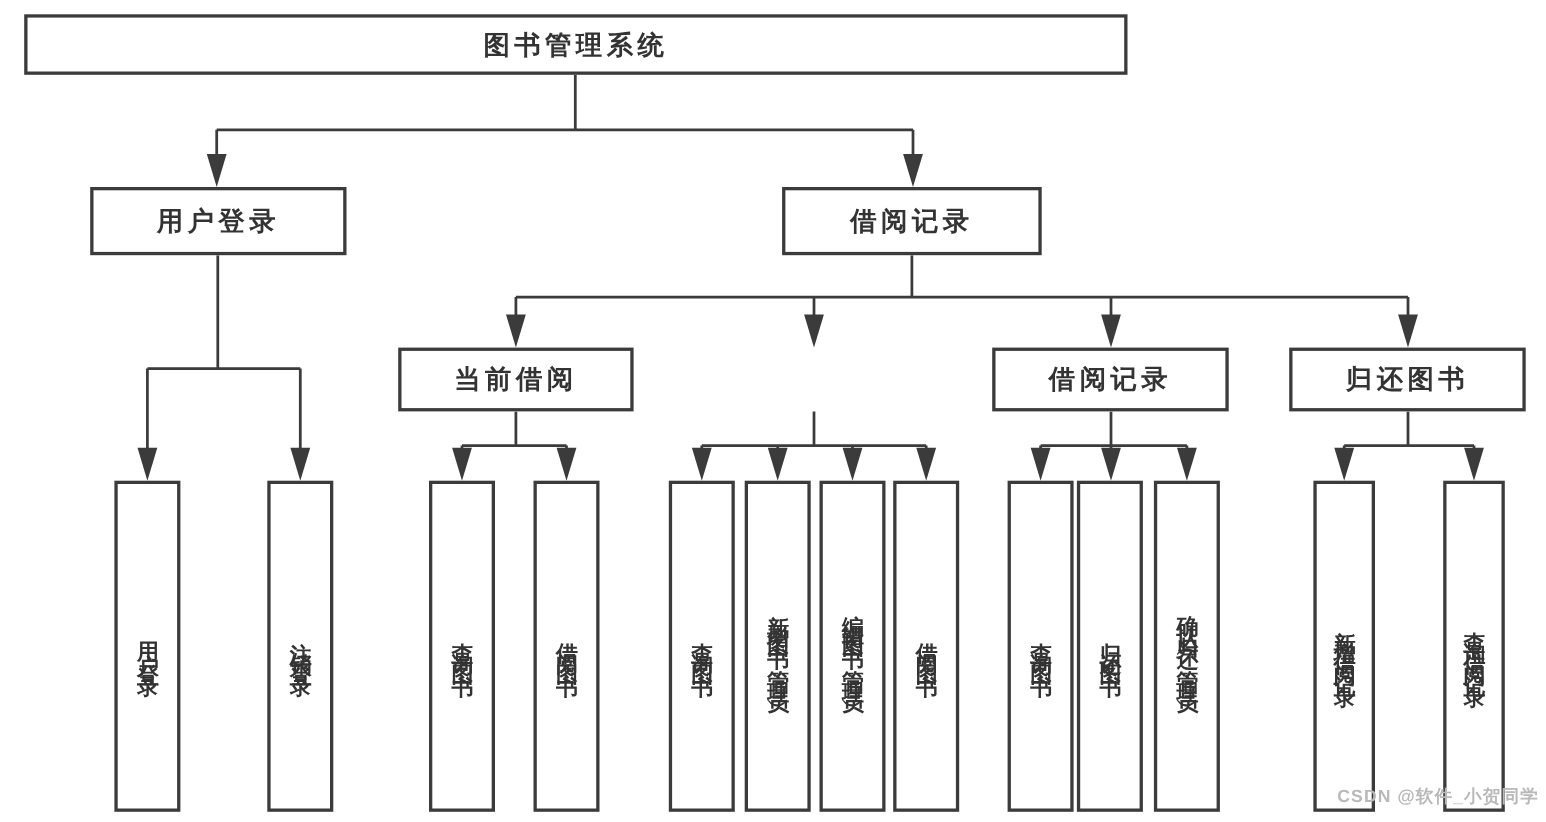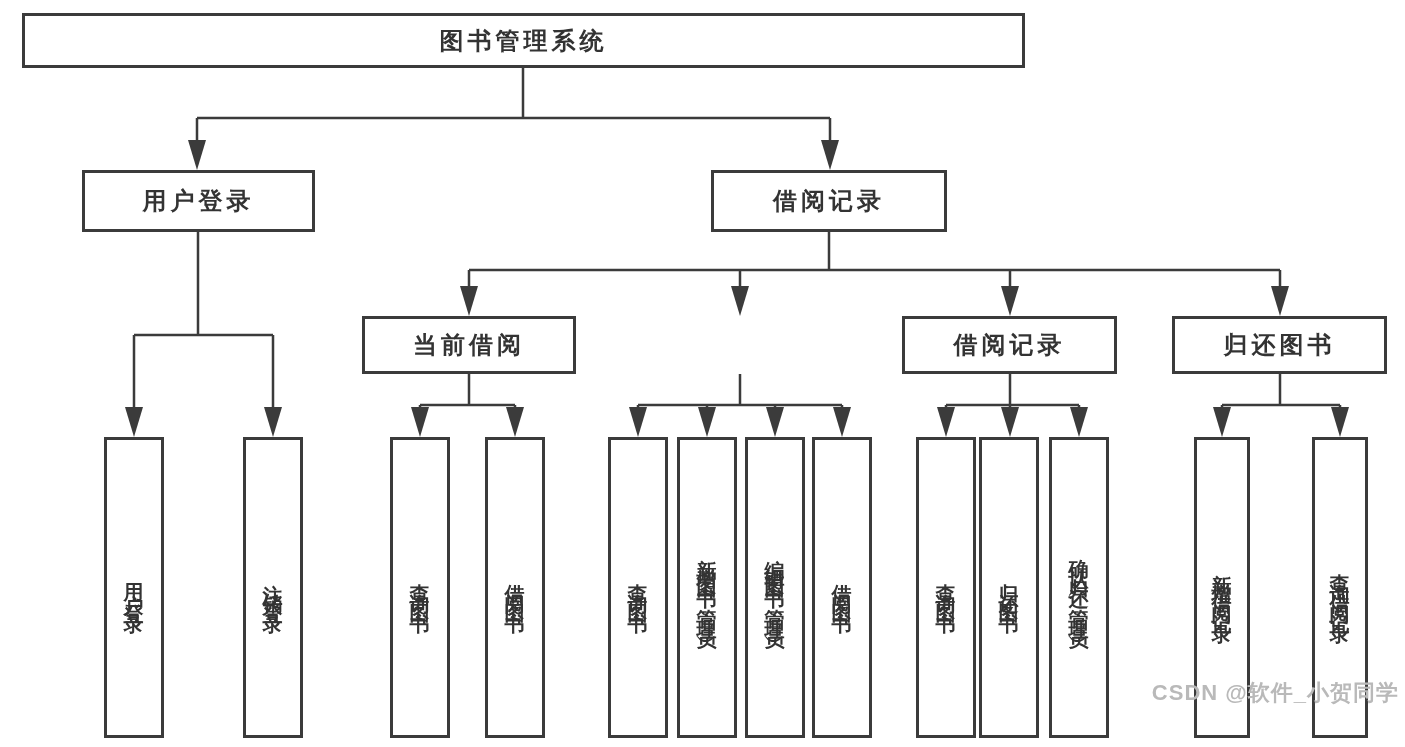--- a/index.html
+++ b/index.html
@@ -55,22 +55,22 @@
   .box.vbox span{
     writing-mode:vertical-lr;
     font-size:20px;
     letter-spacing:10px;
     color:var(--text);
     line-height:1;
   }
   .watermark{
     position:absolute;
     right:6px;
-    top:678px;
-    font-size:22px;
+    top:714px;
+    font-size:16px;
     letter-spacing:1px;
     color:var(--watermark);
     white-space:nowrap;
   }
 </style>
 </head>
 <body>
 
 <div class="stage">
 

